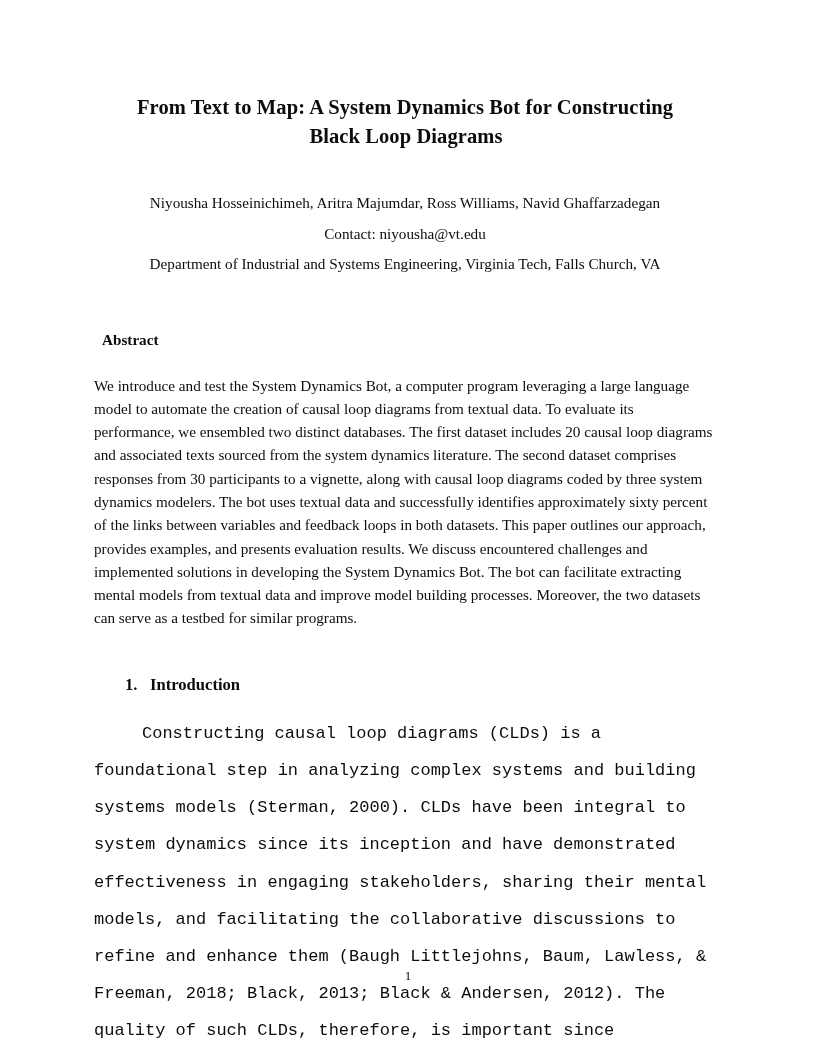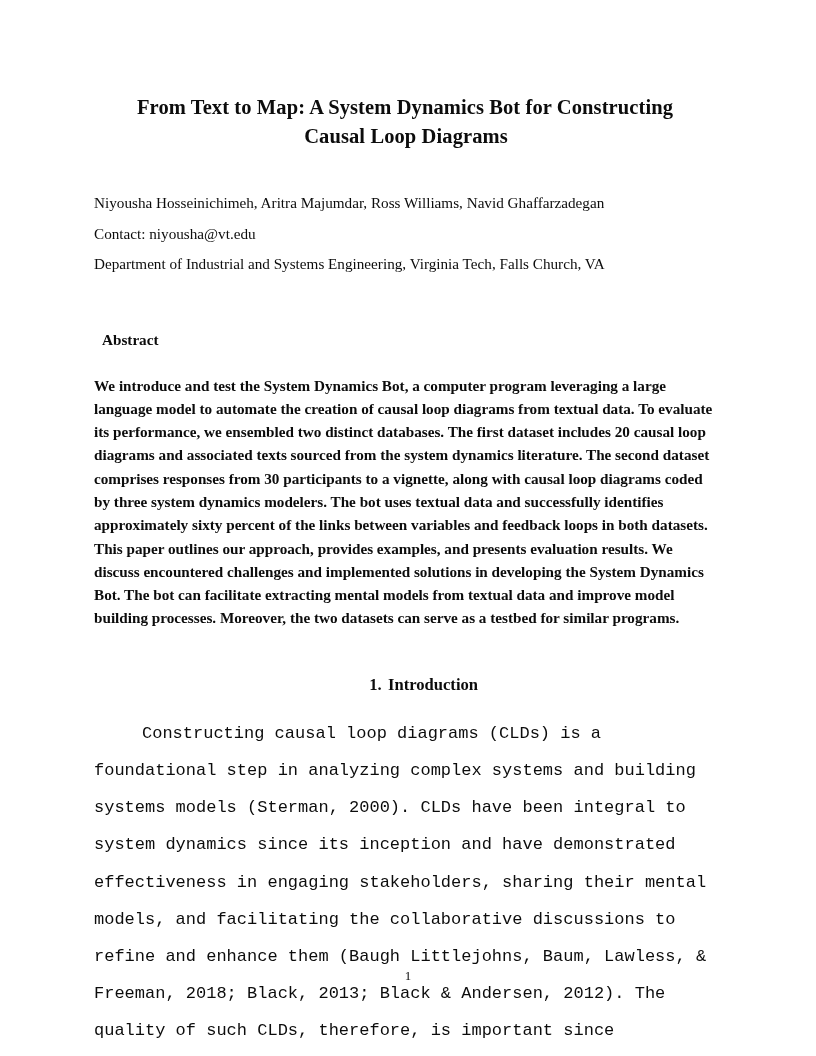--- a/index.html
+++ b/index.html
@@ -38,20 +38,21 @@
   .title-line {
     display: block;
   }
   .title-line.l2 {
     padding-left: 2px;
   }
 
   
   .authors-block {
     margin-top: 37px;
+    text-align: center;
     font-size: 15.2px;
     line-height: 30.5px;
   }
   .authors-line {
     display: block;
     white-space: nowrap;
   }
 
   
   .abstract-heading {
@@ -60,21 +61,20 @@
     font-size: 15.2px;
     font-weight: bold;
     line-height: 20px;
   }
   .abstract-body {
     margin: 0;
     padding-top: 16px;
     font-size: 15.2px;
     line-height: 23.3px;
     text-align: left;
-    font-weight: bold;
   }
 
   
   .keywords {
     margin: 0;
     padding-top: 14px;
     font-size: 15.2px;
     line-height: 23.3px;
   }
   .keywords b {
@@ -82,21 +82,20 @@
   }
 
   
   .section-heading {
     margin: 0;
     padding-top: 44px;
     padding-left: 31px;
     font-size: 16.6px;
     font-weight: bold;
     line-height: 22px;
-    text-align: center;
   }
   .section-num {
     display: inline-block;
     min-width: 25px;
   }
 
   
   .body-par {
     margin: 0;
     padding-top: 19px;
@@ -119,21 +118,21 @@
   }
 </style>
 </head>
 <body>
 
 <div class="page">
   <div class="content">
 
     <h1 class="title">
       <span class="title-line l1">From Text to Map: A System Dynamics Bot for Constructing</span>
-      <span class="title-line l2">Causal Loop Diagrams</span>
+      <span class="title-line l2">Black Loop Diagrams</span>
     </h1>
 
     <div class="authors-block">
       <span class="authors-line">Niyousha Hosseinichimeh, Aritra Majumdar, Ross Williams, Navid Ghaffarzadegan</span>
       <span class="authors-line">Contact: niyousha@vt.edu</span>
       <span class="authors-line">Department of Industrial and Systems Engineering, Virginia Tech, Falls Church, VA</span>
     </div>
 
     <h2 class="abstract-heading">Abstract</h2>
 

